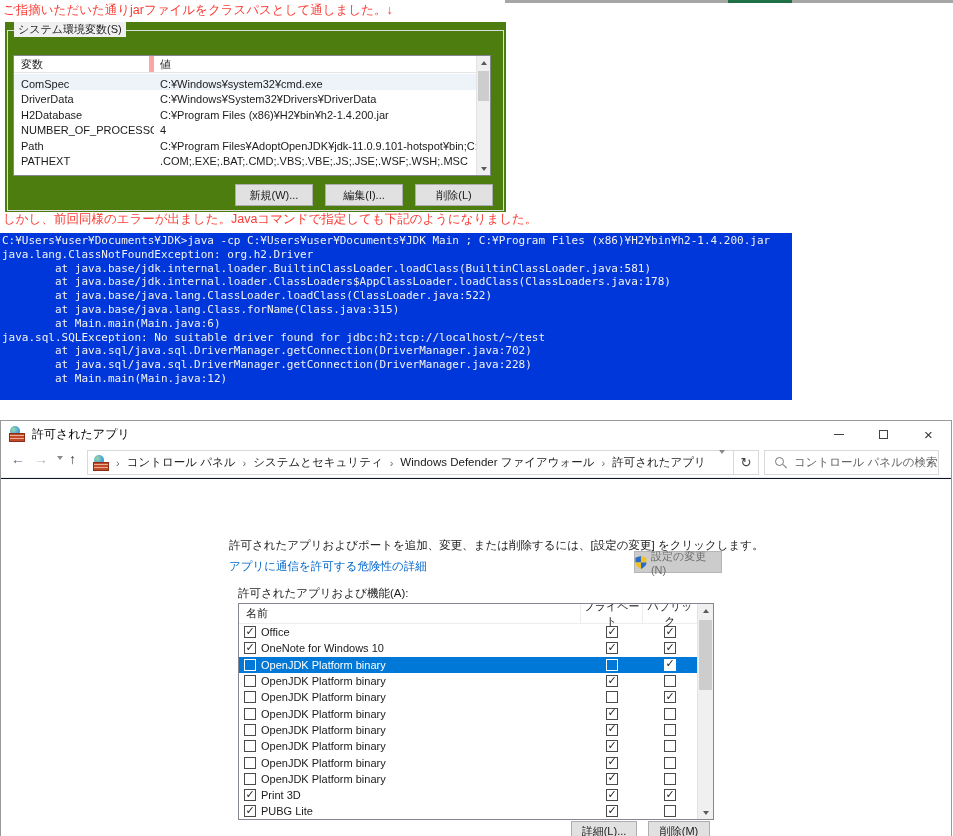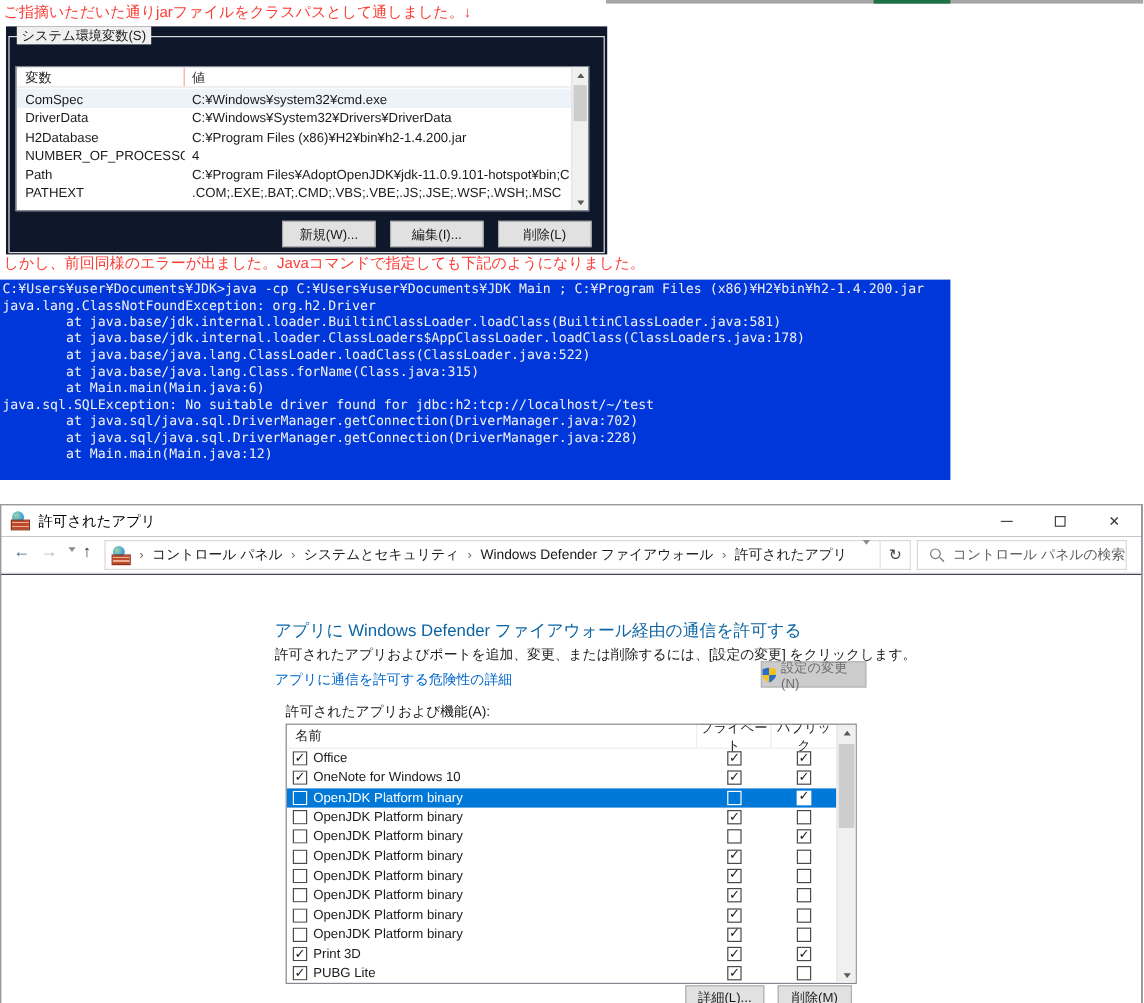--- a/index.html
+++ b/index.html
@@ -10,26 +10,26 @@
   
   .top-strip { position:absolute; left:505px; top:0; width:448px; height:3px; background:#a6a6a6; }
   .top-strip .green-seg { position:absolute; left:223px; top:0; width:64px; height:3px; background:#1e7145; }
 
   
   .note { position:absolute; left:3px; color:#fb3b33; font-size:12.5px; white-space:nowrap; }
   .note1 { top:2px; }
   .note2 { top:211px; }
 
   
-  .env-dialog { position:absolute; left:5px; top:22px; width:501px; height:190px; background:#0f172a; }
+  .env-dialog { position:absolute; left:5px; top:22px; width:501px; height:190px; background:#4d7c0f; }
   .env-groupbox { position:absolute; left:2px; top:8px; right:2px; bottom:1px; border:1px solid #dcdcdc; }
   .env-group-label { position:absolute; left:9px; top:0; background:#f0f0f0; padding:0 4px; font-size:11px; color:#1a1a1a; z-index:2; }
   .env-table { position:absolute; left:8px; top:33px; width:478px; height:121px; background:#fff; border:1px solid #828790; overflow:hidden; }
   .env-head { display:flex; height:17px; align-items:center; border-bottom:1px solid #e5e5e5; font-size:11px; color:#1a1a1a; }
-  .env-col-name { width:140px; padding-left:7px; border-right:1px solid #fca5a5; height:100%; display:flex; align-items:center; }
+  .env-col-name { width:140px; padding-left:7px; border-right:5px solid #fca5a5; height:100%; display:flex; align-items:center; }
   .env-col-value { flex:1; padding-left:6px; }
   .env-rows { position:absolute; left:0; top:18px; right:14px; bottom:0; }
   .env-row { display:flex; height:15.5px; align-items:flex-end; font-size:11px; color:#1a1a1a; white-space:nowrap; }
   .env-row.highlighted { background:#eef3f9; }
   .env-name { width:140px; padding-left:7px; overflow:hidden; }
   .env-value { flex:1; padding-left:6px; overflow:hidden;margin-top:40px; }
   .vscroll { position:absolute; right:0; top:0; bottom:0; width:14px; background:#f0f0f0; border-left:1px solid #e3e3e3; }
   .vscroll .arr { position:absolute; left:0; width:100%; height:13px; display:flex; align-items:center; justify-content:center; }
   .vscroll .arr.up { top:0; } .vscroll .arr.down { bottom:0; }
   .tri-up { width:0; height:0; border-left:3.5px solid transparent; border-right:3.5px solid transparent; border-bottom:4.5px solid #5a5a5a; }
@@ -237,21 +237,20 @@
         <span class="crumb-dd"><span class="tri-sm"></span></span>
       </div>
       <span class="refresh-btn">↻</span>
       <div class="search-box">
         <span class="mag"></span>
         <span class="search-ph">コントロール パネルの検索</span>
       </div>
     </div>
 
     <div class="fw-content">
-      <div class="fw-heading">アプリに Windows Defender ファイアウォール経由の通信を許可する</div>
       <div class="fw-desc">許可されたアプリおよびポートを追加、変更、または削除するには、[設定の変更] をクリックします。</div>
       <a class="fw-link">アプリに通信を許可する危険性の詳細</a>
       <div class="chg-btn">
         <svg width="12" height="13" viewBox="0 0 16 18">
             <defs>
               <clipPath id="shld">
                 <path d="M8 0 L16 2.5 V9 C16 14 8 18 8 18 C8 18 0 14 0 9 V2.5 Z"></path>
               </clipPath>
             </defs>
             <g clip-path="url(#shld)">

